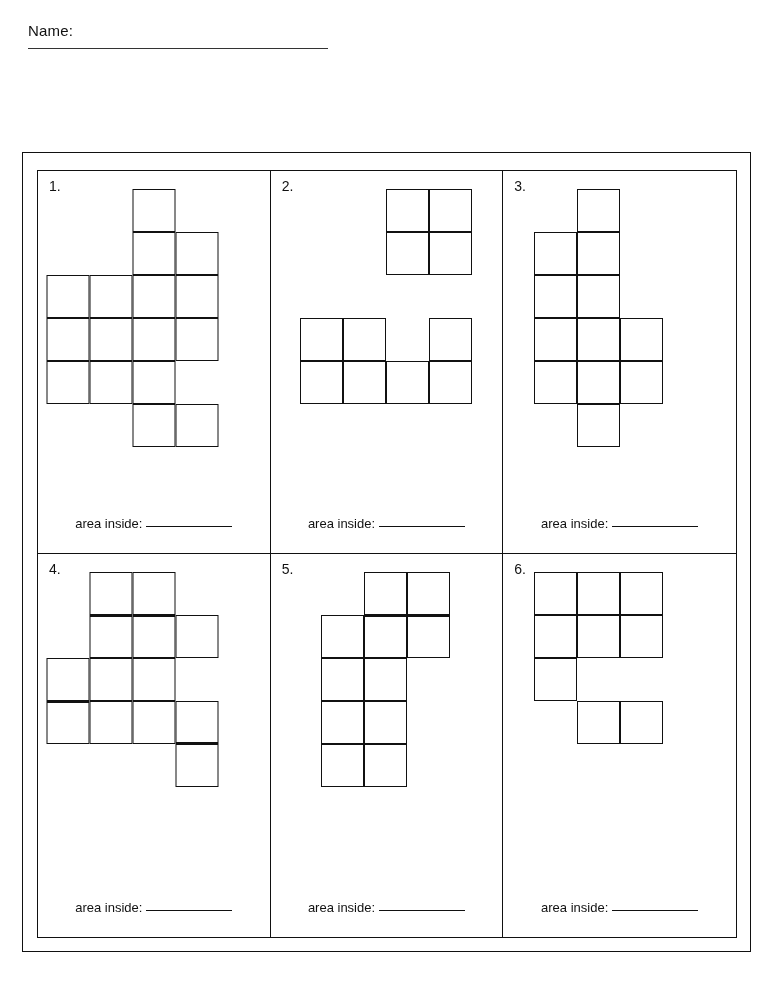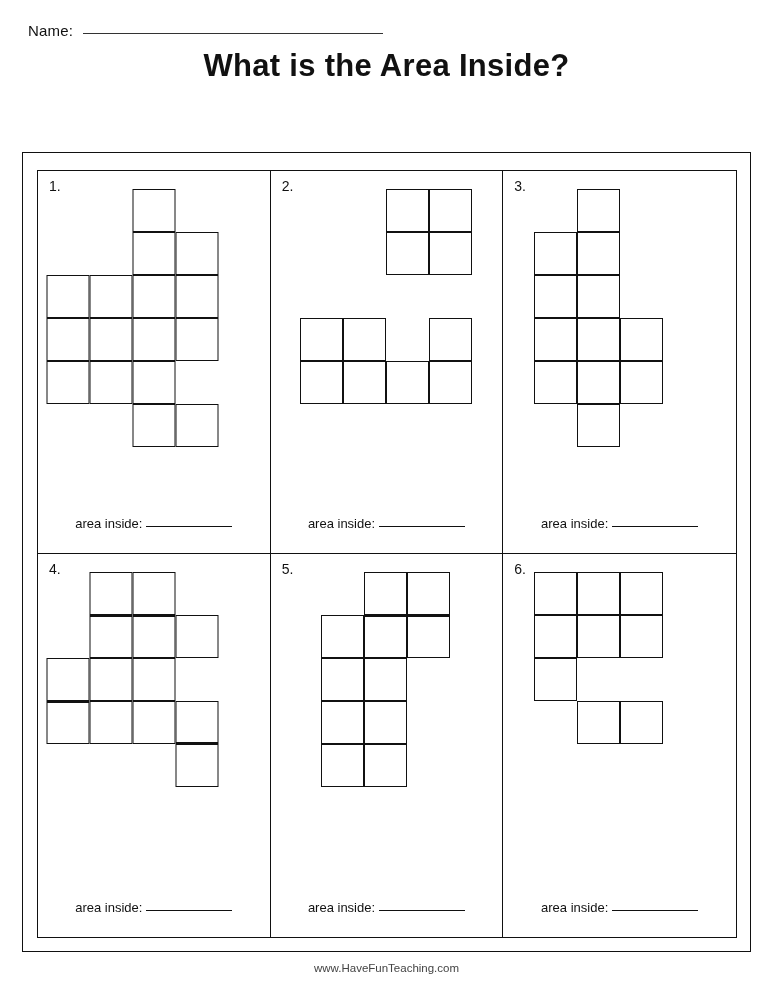--- a/index.html
+++ b/index.html
@@ -23,20 +23,21 @@
   }
 
   
   .name-row {
     position: absolute;
     left: 28px;
     top: 22px;
     display: flex;
     align-items: baseline;
     gap: 10px;
+    flex-direction: column;
   }
   .name-label {
     font-size: 15px;
     letter-spacing: 0.2px;
     color: #111;
   }
   .name-rule {
     width: 300px;
     border-bottom: 1px solid #333;
     height: 1px;
@@ -161,21 +162,20 @@
 </head>
 <body>
 
 <div class="page">
 
   <div class="name-row">
     <span class="name-label">Name:</span>
     <span class="name-rule"></span>
   </div>
 
-  <div class="title">What is the Area Inside?</div>
 
 
   <div class="frame">
     <div class="inner-grid">
 
       <div class="cell c1">
         <span class="num">1.</span>
         <div class="shape-area">
           <div class="grid-shape" id="shape-s1" style="width: 215px; height: 258px;">
               <div class="sq" style="left: 86px; top: 0px;"></div>
@@ -308,14 +308,13 @@
             </div>
         </div>
         <div class="answer">
           <span>area inside:</span><span class="blank"></span>
         </div>
       </div>
 
     </div>
   </div>
 
-  <div class="footer">www.HaveFunTeaching.com</div>
 </div>
 
 </body></html>

